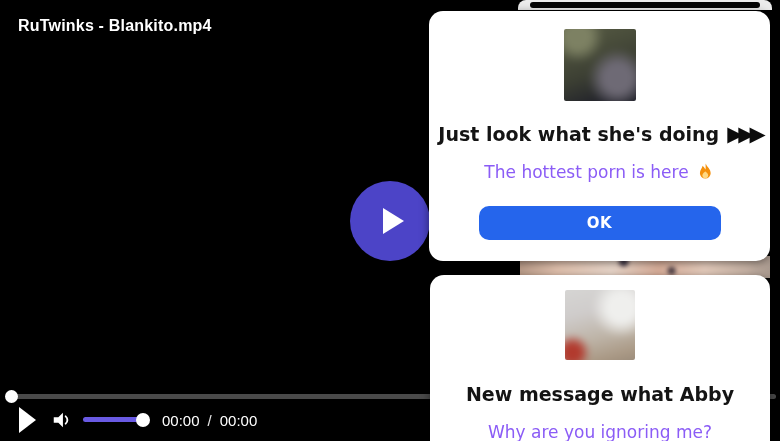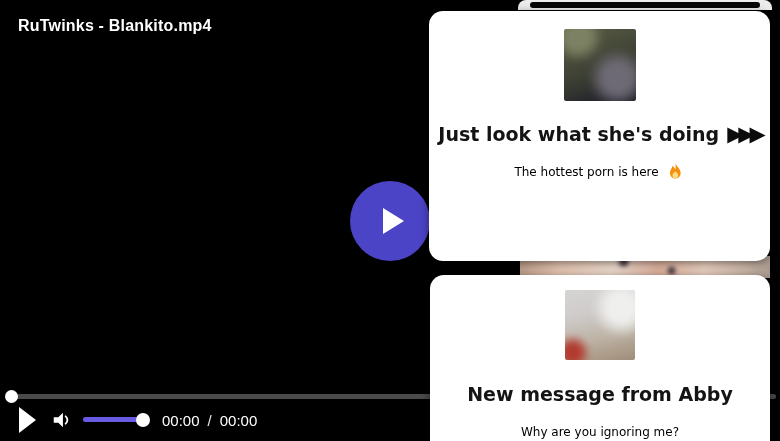--- a/index.html
+++ b/index.html
@@ -118,21 +118,21 @@
   .card-title {
     display:flex; align-items:center; justify-content:center;
     color:#141414; font-weight:bold; font-size:19px; line-height:26px;
   }
   .card-offer .card-title { margin-top:20px; }
   .card-message .card-title { margin-top:21px; }
   .title-arrows { letter-spacing:-5px; margin-left:8px; font-size:21px; color:#0c0c0c; }
 
   .card-subtitle {
     display:flex; align-items:center; justify-content:space-between;
-    color:#000000; font-size:12px; line-height:24px;
+    color:#8b5cf6; font-size:17px; line-height:24px;
   }
   .card-offer .card-subtitle { margin-top:13px; }
   .card-message .card-subtitle { margin-top:13px; }
   .fire-icon { margin-left:7px; }
 
   .ok-button {
     margin-top:22px; width:242px; height:34px;
     background:#2565ec; border:none; border-radius:10px; cursor:pointer;
     color:#fff; font-weight:bold; font-size:15px; letter-spacing:.5px;
     font-family:"DejaVu Sans","Liberation Sans",sans-serif;
@@ -181,25 +181,26 @@
     <span>Just look what she's doing</span>
     <span class="title-arrows">▶▶▶</span>
   </div>
   <div class="card-subtitle">
     <span>The hottest porn is here</span>
     <svg class="fire-icon" width="19" height="19" viewBox="0 0 18 18">
       <path d="M9.2 0.5 C10.4 4 13.9 5.6 13.9 9.6 A5.1 5.1 0 0 1 3.7 9.6 C3.7 6.6 5.8 5.2 6.3 2.6 C7.4 4.1 8.3 4.6 8.8 6.2 C9.6 4.6 8.8 2.6 9.2 0.5 Z" fill="#f4900c"></path>
       <path d="M8.8 14.3 A2.7 2.7 0 0 0 11.5 11.6 C11.5 9.6 8.8 8 8.8 8 C8.8 8 6.1 9.6 6.1 11.6 A2.7 2.7 0 0 0 8.8 14.3 Z" fill="#ffd983"></path>
     </svg>
   </div>
+  <button class="ok-button">OK</button>
 </div>
 
 <div class="card card-message">
   <div class="thumb thumb-message">
     <div class="ph"></div>
   </div>
   <div class="card-title">
-    <span>New message from Abby</span>
+    <span>New message what Abby</span>
   </div>
   <div class="card-subtitle">
     <span>Why are you ignoring me?</span>
   </div>
 </div>
 
 </body></html>

